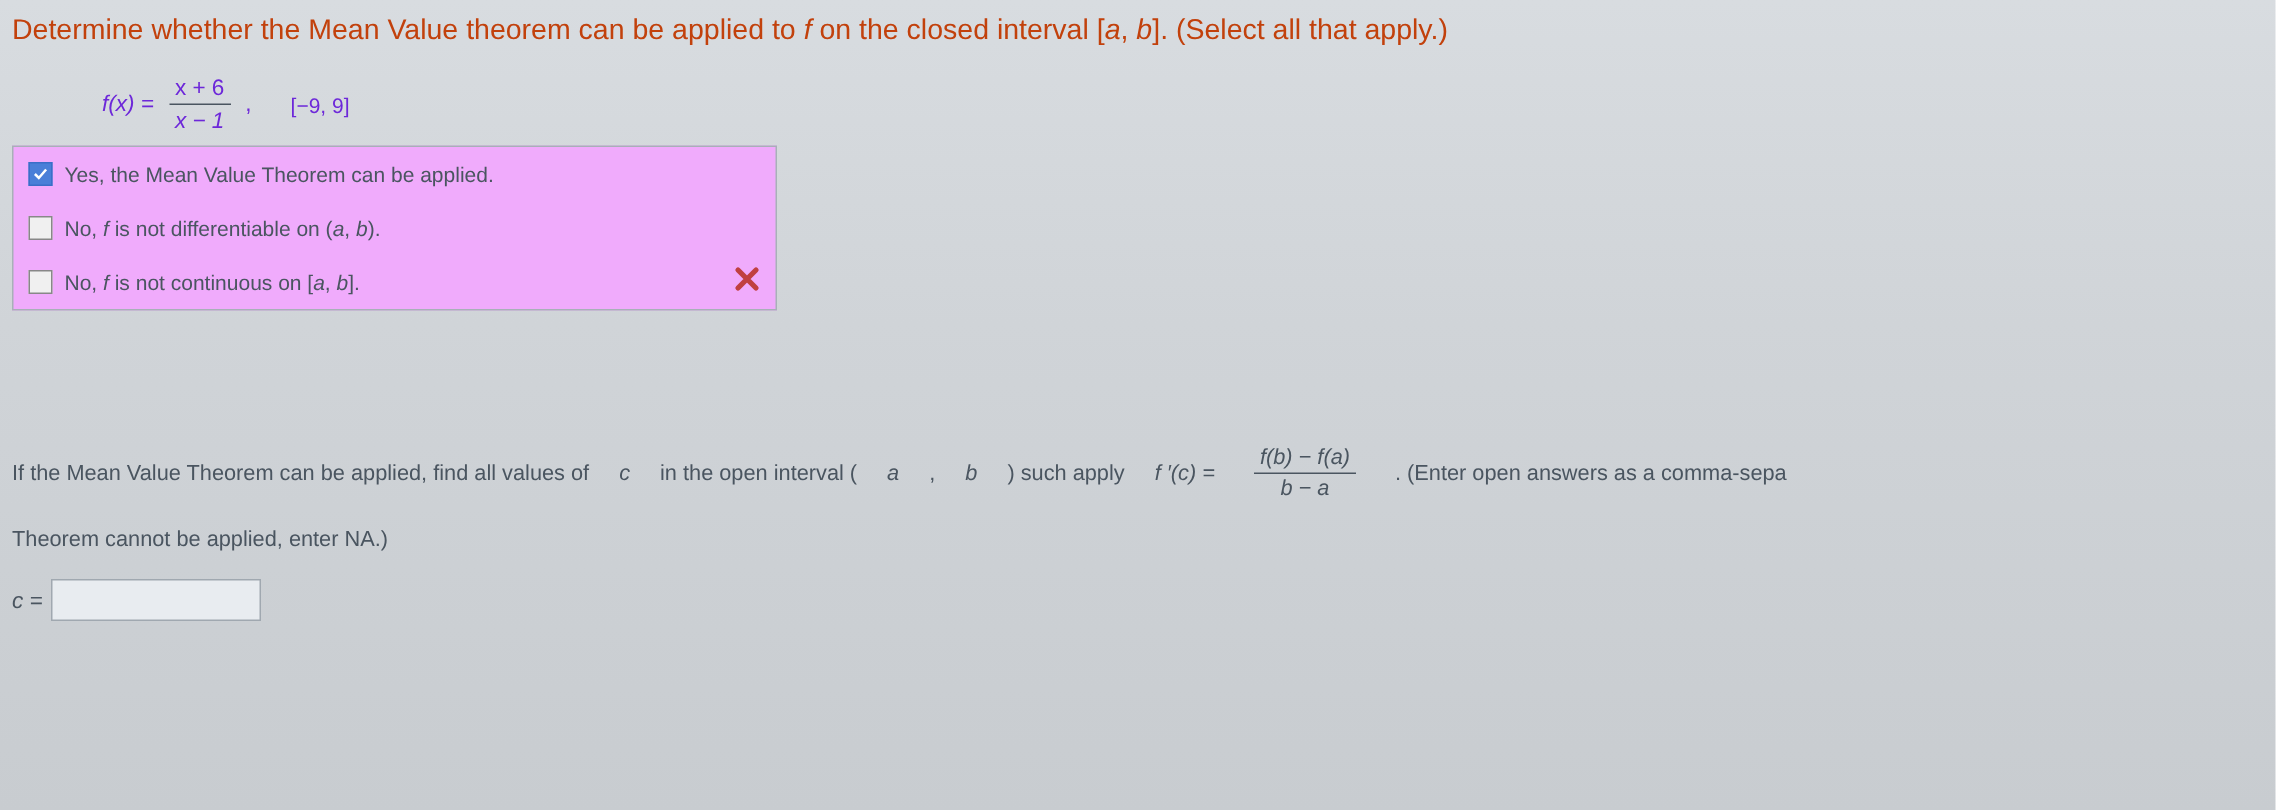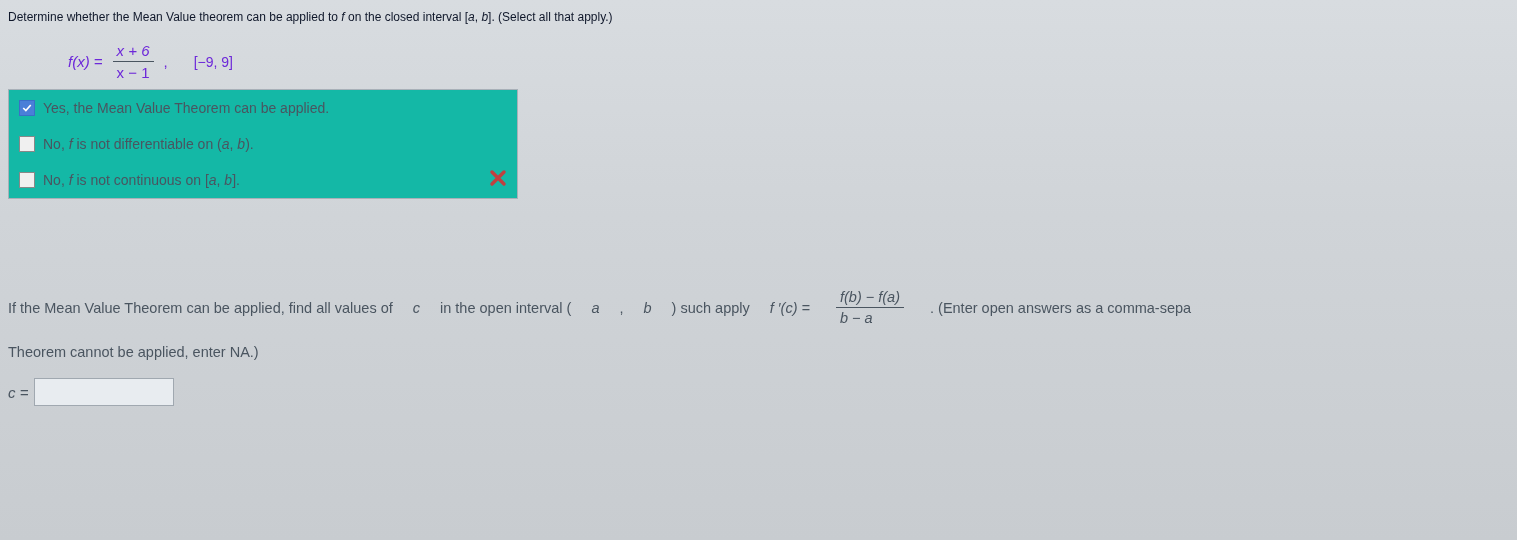--- a/index.html
+++ b/index.html
@@ -11,22 +11,22 @@
       font-family: Verdana, Geneva, sans-serif;
       background: linear-gradient(to bottom, #d8dce0 0%, #d0d4d8 40%, #c8ccd0 100%);
       color: #4a5560;
       padding: 10px 8px;
       width: 1517px;
       height: 540px;
       font-size: 14px;
     }
     .question-text {
       margin-bottom: 18px;
-      color: #0f172a;
-      font-size: 12px;
+      color: #c2410c;
+      font-size: 19px;
     }
     .italic {
       font-style: italic;
     }
     .math-block {
       margin-left: 60px;
       display: flex;
       align-items: center;
       gap: 6px;
       font-size: 15px;
@@ -35,33 +35,33 @@
     .fraction {
       display: inline-flex;
       flex-direction: column;
       align-items: center;
       vertical-align: middle;
       margin: 0 4px;
     }
     .fraction .num {
       border-bottom: 1px solid #4a5560;
       padding: 0 4px 2px 4px;
-      font-style: italic;
     }
     .fraction .den {
       padding: 2px 4px 0 4px;
+      font-style: italic;
     }
     .interval {
       margin-left: 20px;
       font-size: 14px;
       text-align: center;
     }
     .options-box {
       border: 1px solid #a8b0b8;
-      background: #14b8a6;
+      background: #f0abfc;
       width: 510px;
       margin-top: 8px;
       position: relative;
     }
     .option-row {
       padding: 10px 10px;
       display: flex;
       align-items: center;
       gap: 8px;
       color: #4a5560;
@@ -102,20 +102,21 @@
       font-size: 14.5px;
       margin-bottom: 18px;
       display: flex;
       align-items: center;
       flex-wrap: wrap;
       gap: 20px;
     }
     .inline-fraction {
       display: inline-flex;
       flex-direction: column;
+      align-items: center;
       vertical-align: middle;
       margin: 0 6px;
     }
     .inline-fraction .num {
       border-bottom: 1px solid #4a5560;
       padding: 0 4px 2px 4px;
       font-style: italic;
     }
     .inline-fraction .den {
       padding: 2px 4px 0 4px;

